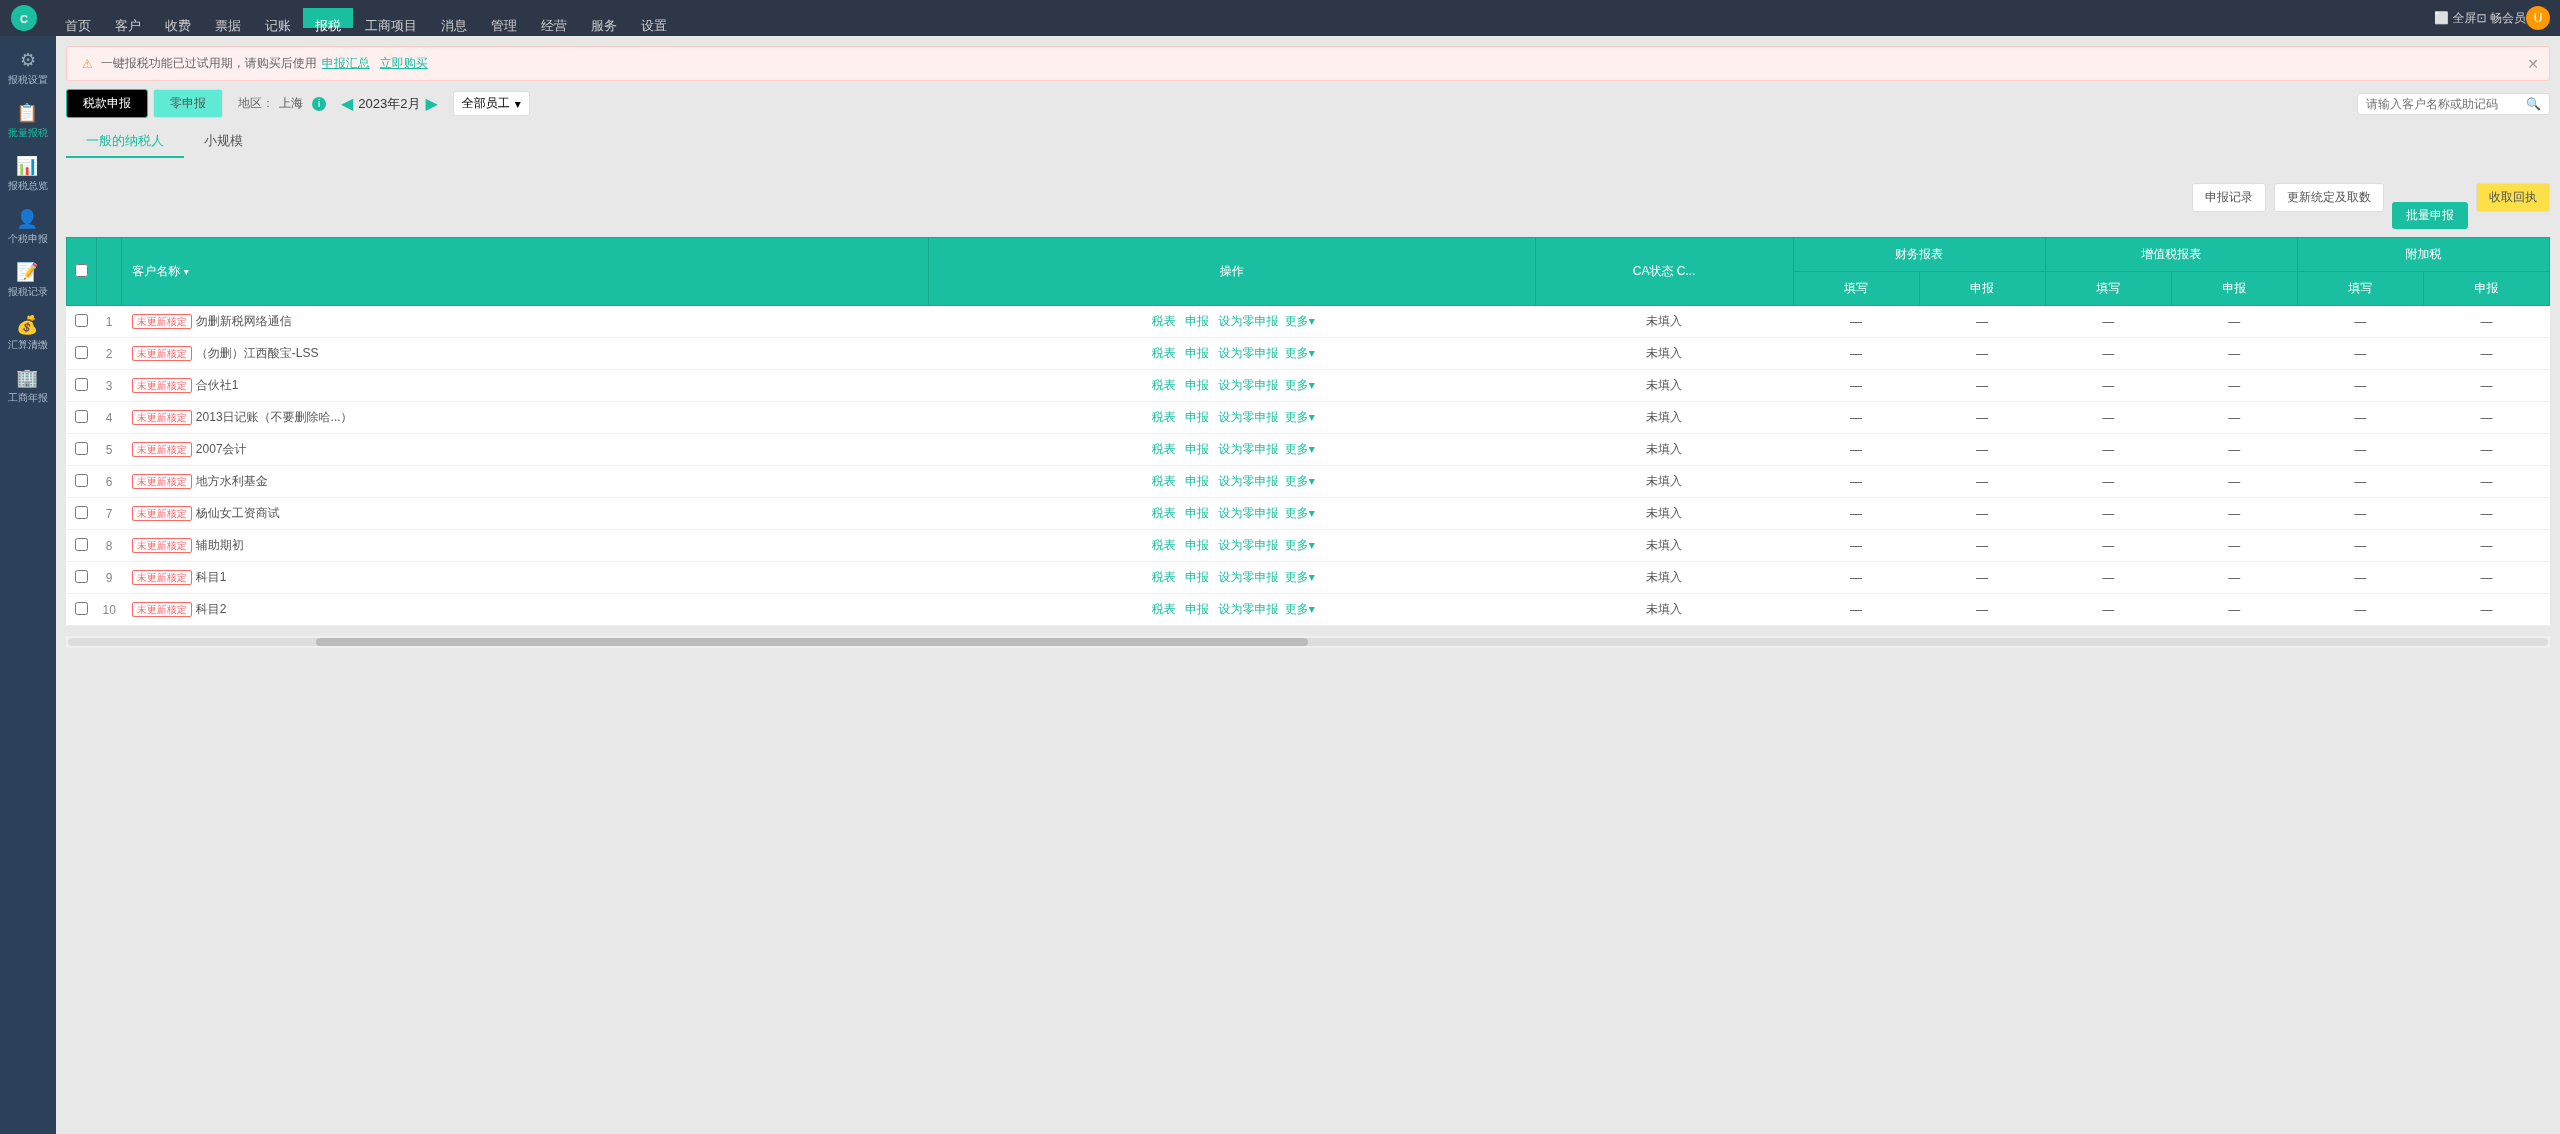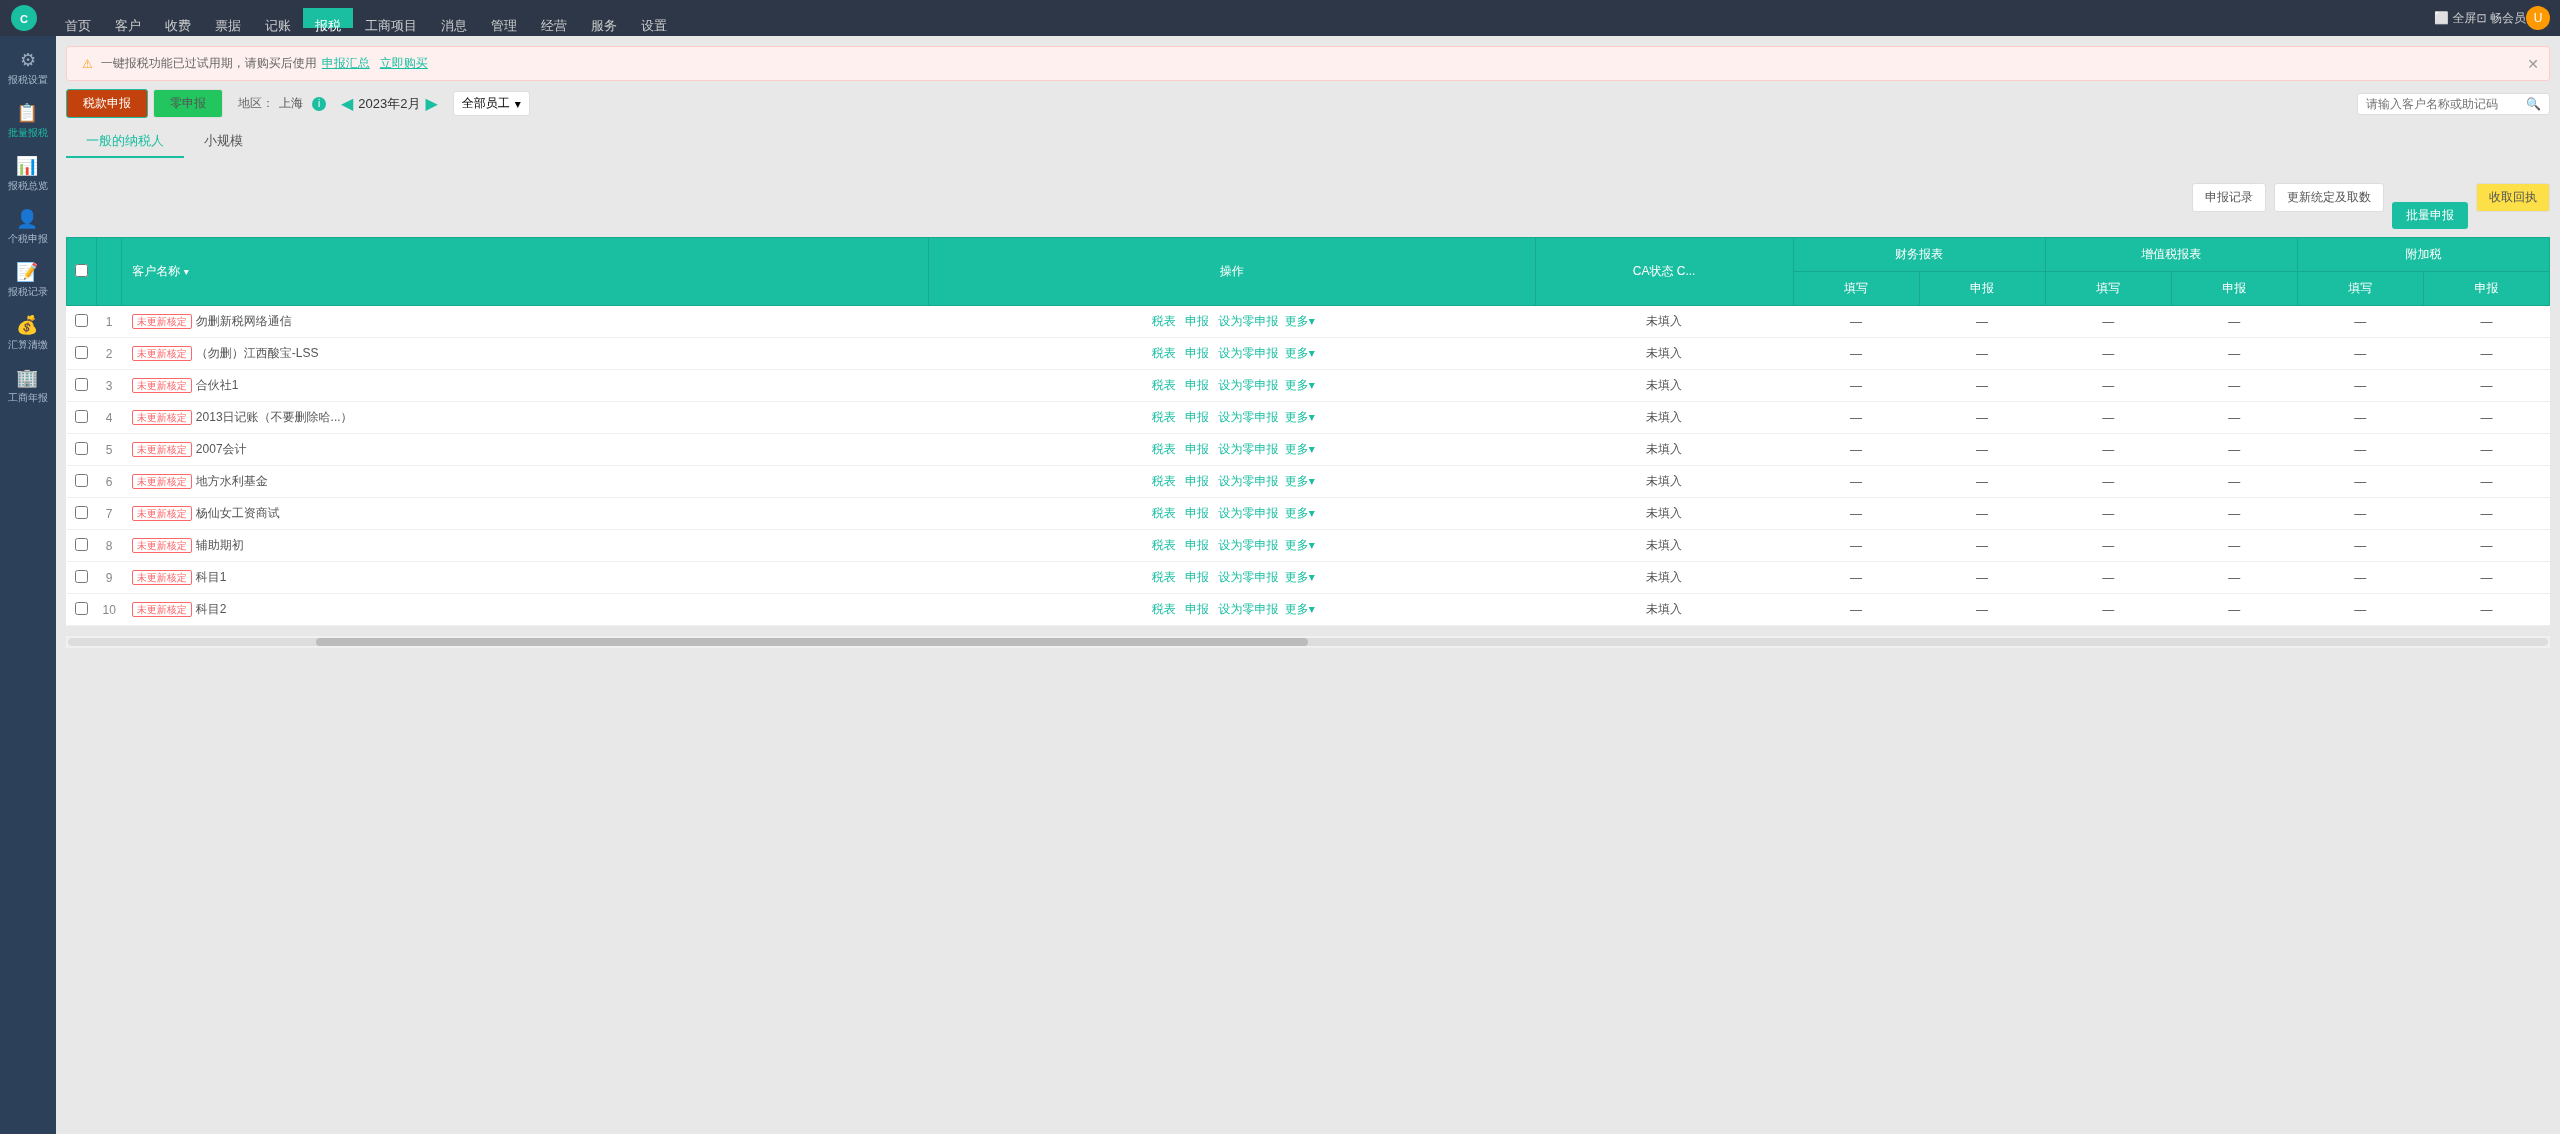--- a/index.html
+++ b/index.html
@@ -30,22 +30,22 @@
 
     
     .banner { background: #fff0f0; border: 1px solid #ffcccc; border-radius: 3px; padding: 8px 15px; display: flex; align-items: center; margin-bottom: 8px; position: relative; font-size: 12px; color: #666; }
     .banner .warn-icon { color: #ff9900; margin-right: 8px; }
     .banner a { color: #1abfa1; text-decoration: underline; cursor: pointer; margin: 0 5px; }
     .banner .close-btn { position: absolute; right: 10px; top: 50%; transform: translateY(-50%); cursor: pointer; color: #999; font-size: 14px; }
 
     
     .tab-row { display: flex; align-items: center; margin-bottom: 8px; gap: 5px; flex-wrap: wrap; }
     .tab-btn { padding: 5px 16px; border-radius: 3px; cursor: pointer; font-size: 12px; border: 1px solid #ddd; background: #fff; color: #555; }
-    .tab-btn.active { background: #c2410c; color: #fff; border-color: #1abfa1; }
-    .tab-btn.zero { background: #22c55e; border-color: #ddd; }
+    .tab-btn.active { background: #000000; color: #fff; border-color: #1abfa1; }
+    .tab-btn.zero { background: #5eead4; border-color: #ddd; }
     .region-select { display: flex; align-items: center; gap: 5px; margin-left: 10px; color: #555; font-size: 12px; }
     .region-label { color: #666; }
     .date-nav { display: flex; align-items: center; gap: 5px; margin-left: 10px; }
     .date-nav .arrow-btn { cursor: pointer; color: #1abfa1; font-size: 16px; }
     .date-text { font-size: 13px; color: #333; }
     .staff-select { display: flex; align-items: center; gap: 5px; margin-left: 10px; border: 1px solid #ddd; border-radius: 3px; padding: 3px 8px; background: #fff; font-size: 12px; cursor: pointer; }
     .search-box { margin-left: auto; display: flex; align-items: center; border: 1px solid #ddd; border-radius: 3px; background: #fff; padding: 3px 8px; }
     .search-box input { border: none; outline: none; font-size: 12px; width: 160px; color: #999; }
     .search-box .search-icon { color: #aaa; cursor: pointer; }
 

